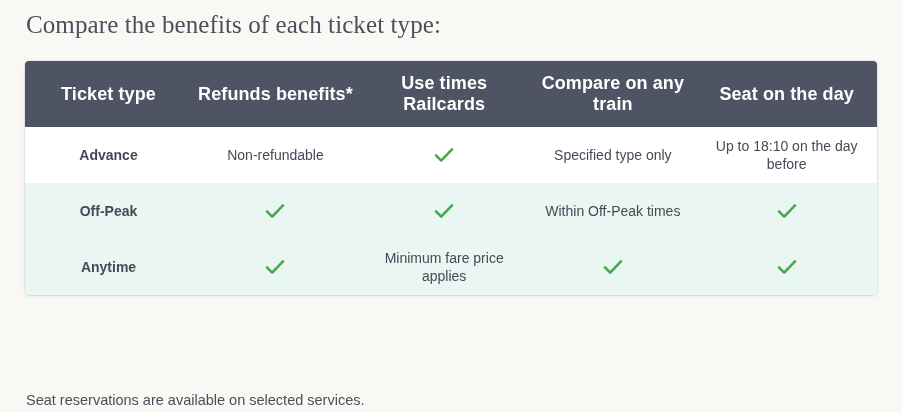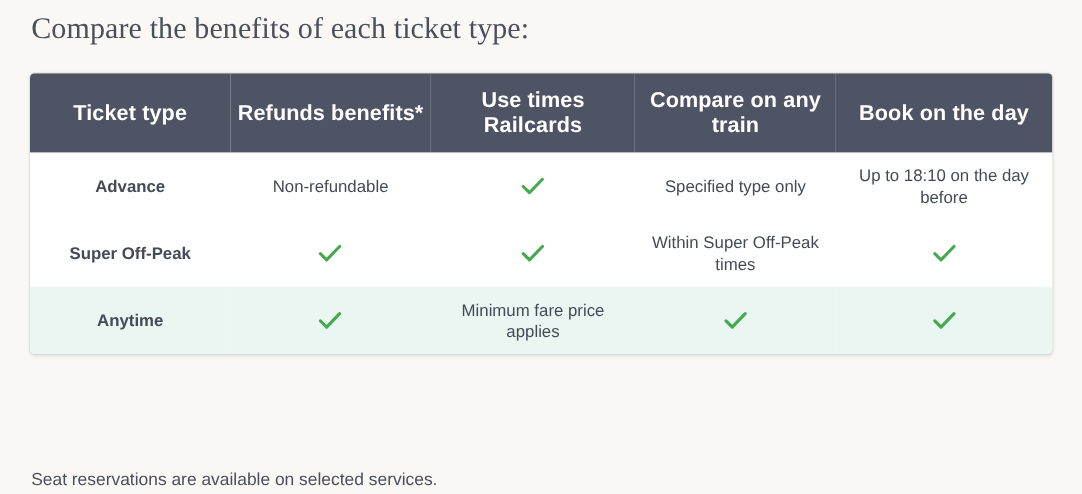--- a/index.html
+++ b/index.html
@@ -141,21 +141,21 @@
           <col class="c3">
           <col class="c4">
           <col class="c5">
       </colgroup>
       <thead>
         <tr>
           <th>Ticket type</th>
           <th>Refunds benefits*</th>
           <th>Use times Railcards</th>
           <th>Compare on any train</th>
-          <th>Book on the day</th>
+          <th>Seat on the day</th>
         </tr>
       </thead>
       <tbody>
 
         <tr>
           <td class="ticket-name">Advance</td>
           <td>
               <span class="cell-text">Non-refundable</span>
             </td>
           <td>
@@ -166,48 +166,48 @@
             </span>
           </td>
           <td>
               <span class="cell-text">Specified type only</span>
             </td>
           <td>
               <span class="cell-text">Up to 18:10 on the day before</span>
             </td>
         </tr>
 
-
-        <tr>
-          <td class="ticket-name">Super Off-Peak</td>
-          <td>
-            <span class="check-icon">
-              <svg viewBox="0 0 26 26" aria-hidden="true">
-                  <path d="M5 13.4 L10.2 18.6 L21 7.4" fill="none" stroke="#46a94f" stroke-width="2.6" stroke-linecap="round" stroke-linejoin="round"></path>
-                </svg>
-            </span>
-          </td>
-          <td>
-            <span class="check-icon">
-              <svg viewBox="0 0 26 26" aria-hidden="true">
-                  <path d="M5 13.4 L10.2 18.6 L21 7.4" fill="none" stroke="#46a94f" stroke-width="2.6" stroke-linecap="round" stroke-linejoin="round"></path>
-                </svg>
-            </span>
-          </td>
-          <td>
-              <span class="cell-text">Within Super Off-Peak times</span>
-            </td>
-          <td>
-            <span class="check-icon">
-              <svg viewBox="0 0 26 26" aria-hidden="true">
-                  <path d="M5 13.4 L10.2 18.6 L21 7.4" fill="none" stroke="#46a94f" stroke-width="2.6" stroke-linecap="round" stroke-linejoin="round"></path>
-                </svg>
-            </span>
-          </td>
-        </tr>
+        <tr class="shaded">
+          <td class="ticket-name">Off-Peak</td>
+          <td>
+            <span class="check-icon">
+              <svg viewBox="0 0 26 26" aria-hidden="true">
+                  <path d="M5 13.4 L10.2 18.6 L21 7.4" fill="none" stroke="#46a94f" stroke-width="2.6" stroke-linecap="round" stroke-linejoin="round"></path>
+                </svg>
+            </span>
+          </td>
+          <td>
+            <span class="check-icon">
+              <svg viewBox="0 0 26 26" aria-hidden="true">
+                  <path d="M5 13.4 L10.2 18.6 L21 7.4" fill="none" stroke="#46a94f" stroke-width="2.6" stroke-linecap="round" stroke-linejoin="round"></path>
+                </svg>
+            </span>
+          </td>
+          <td>
+              <span class="cell-text">Within Off-Peak times</span>
+            </td>
+          <td>
+            <span class="check-icon">
+              <svg viewBox="0 0 26 26" aria-hidden="true">
+                  <path d="M5 13.4 L10.2 18.6 L21 7.4" fill="none" stroke="#46a94f" stroke-width="2.6" stroke-linecap="round" stroke-linejoin="round"></path>
+                </svg>
+            </span>
+          </td>
+        </tr>
+
 
         <tr class="shaded">
           <td class="ticket-name">Anytime</td>
           <td>
             <span class="check-icon">
               <svg viewBox="0 0 26 26" aria-hidden="true">
                   <path d="M5 13.4 L10.2 18.6 L21 7.4" fill="none" stroke="#46a94f" stroke-width="2.6" stroke-linecap="round" stroke-linejoin="round"></path>
                 </svg>
             </span>
           </td>

